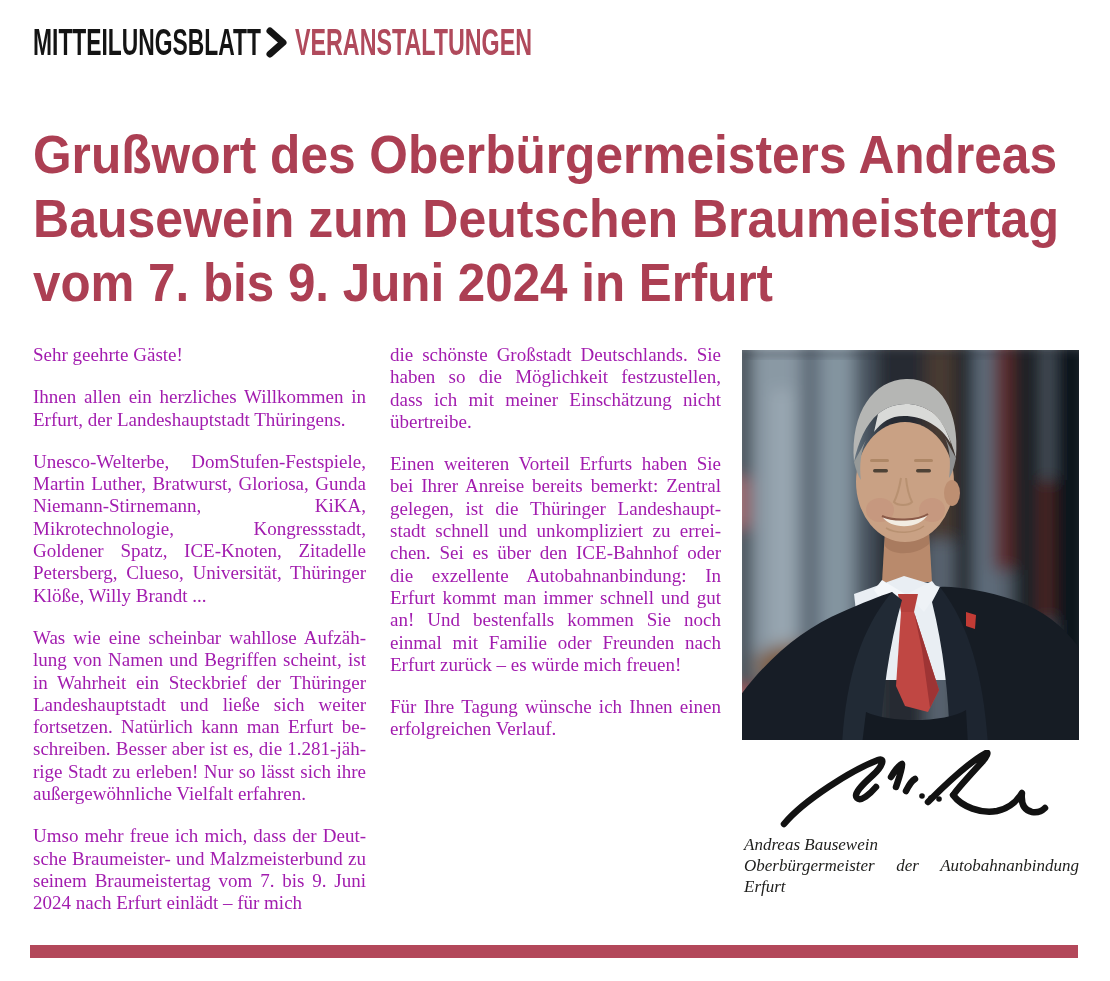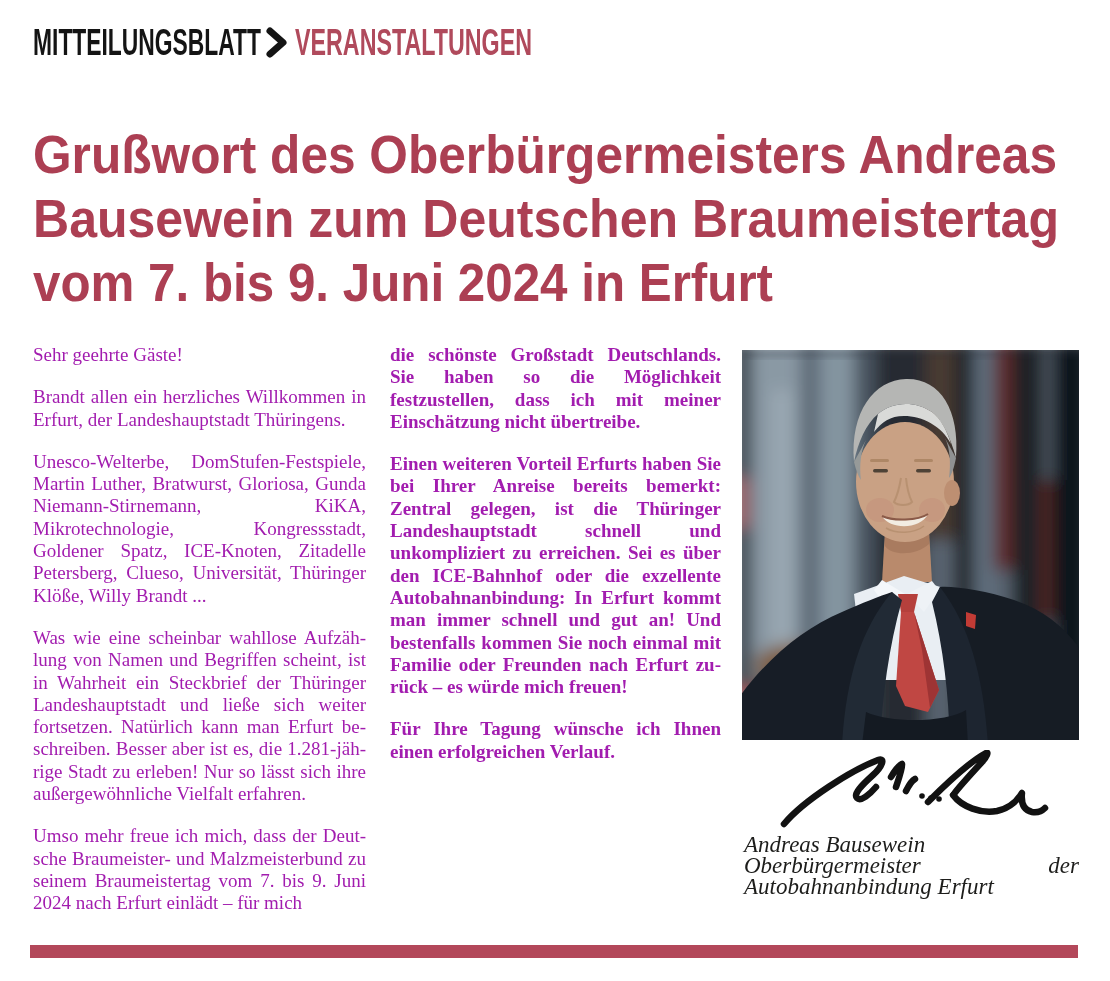--- a/index.html
+++ b/index.html
@@ -11,31 +11,31 @@
   .breadcrumb{position:absolute;left:33px;top:24px;width:560px;height:40px;}
   
   .article-title{position:absolute;left:33px;top:118px;width:1040px;height:200px;}
   
   .col{
     position:absolute;top:344px;width:333px;
     font-size:19px;line-height:22.3px;text-align:justify;
     hyphens:manual;color:#a21caf;
   }
   .col-left{left:33px;}
-  .col-right{left:390px;width:331px;font-weight:bold;}
+  .col-right{left:390px;width:331px;}
   .col p{margin:0 0 20px 0;padding:0;}
   .col p:last-child{margin-bottom:7px;}
   
   .portrait{position:absolute;left:742px;top:350px;width:337px;height:390px;overflow:hidden;}
   
   .signature{position:absolute;left:770px;top:750px;width:300px;height:88px;}
   
   .caption{
     position:absolute;left:744px;top:834px;width:335px;
-    font-size:23px;line-height:21px;font-style:italic;color:#1d1d1b;
+    font-size:17px;line-height:21px;font-style:italic;color:#1d1d1b;
   }
   .caption .role{text-align:justify;}
   
   .footer-bar{position:absolute;left:30px;top:945px;width:1048px;height:13px;background:#b3485a;}
 </style>
 </head>
 <body>
 
 <svg class="breadcrumb" viewBox="0 0 560 40">
   <text x="0" y="31" font-family="Liberation Sans, sans-serif" font-weight="bold" font-size="37" fill="#141414" textLength="228" lengthAdjust="spacingAndGlyphs">MITTEILUNGSBLATT</text>
@@ -44,21 +44,21 @@
 </svg>
 
 <svg class="article-title" viewBox="0 0 1040 200">
   <text x="0" y="55" font-family="Liberation Sans, sans-serif" font-weight="bold" font-size="54" fill="#ac3f53" textLength="1024" lengthAdjust="spacingAndGlyphs">Grußwort des Oberbürgermeisters Andreas</text>
   <text x="0" y="119" font-family="Liberation Sans, sans-serif" font-weight="bold" font-size="54" fill="#ac3f53" textLength="1026" lengthAdjust="spacingAndGlyphs">Bausewein zum Deutschen Braumeistertag</text>
   <text x="0" y="183" font-family="Liberation Sans, sans-serif" font-weight="bold" font-size="54" fill="#ac3f53" textLength="740" lengthAdjust="spacingAndGlyphs">vom 7. bis 9. Juni 2024 in Erfurt</text>
 </svg>
 
 <div class="col col-left">
   <p>Sehr geehrte Gäste!</p>
-  <p>Brandt allen ein herzliches Willkommen in Erfurt, der Landeshauptstadt Thüringens.</p>
+  <p>Ihnen allen ein herzliches Willkommen in Erfurt, der Landeshauptstadt Thüringens.</p>
   <p>Unesco-Welterbe, DomStufen-Festspiele, Martin Luther, Bratwurst, Gloriosa, Gunda Niemann-Stirnemann, KiKA, Mikrotechno­logie, Kongressstadt, Goldener Spatz, ICE-Knoten, Zitadelle Petersberg, Clueso, Uni­versität, Thüringer Klöße, Willy Brandt ...</p>
   <p>Was wie eine scheinbar wahllose Aufzäh­lung von Namen und Begriffen scheint, ist in Wahrheit ein Steckbrief der Thüringer Landeshauptstadt und ließe sich weiter fortsetzen. Natürlich kann man Erfurt be­schreiben. Besser aber ist es, die 1.281-jäh­rige Stadt zu erleben! Nur so lässt sich ihre außergewöhnliche Vielfalt erfahren.</p>
   <p>Umso mehr freue ich mich, dass der Deut­sche Braumeister- und Malzmeisterbund zu seinem Braumeistertag vom 7. bis 9. Juni 2024 nach Erfurt einlädt – für mich</p>
 </div>
 
 <div class="col col-right">
   <p>die schönste Großstadt Deutschlands. Sie haben so die Möglichkeit festzustellen, dass ich mit meiner Einschätzung nicht übertreibe.</p>
   <p>Einen weiteren Vorteil Erfurts haben Sie bei Ihrer Anreise bereits bemerkt: Zentral gelegen, ist die Thüringer Landeshaupt­stadt schnell und unkompliziert zu errei­chen. Sei es über den ICE-Bahnhof oder die exzellente Autobahnanbindung: In Erfurt kommt man immer schnell und gut an! Und bestenfalls kommen Sie noch einmal mit Familie oder Freunden nach Erfurt zu­rück – es würde mich freuen!</p>
   <p>Für Ihre Tagung wünsche ich Ihnen einen erfolgreichen Verlauf.</p>
 </div>

